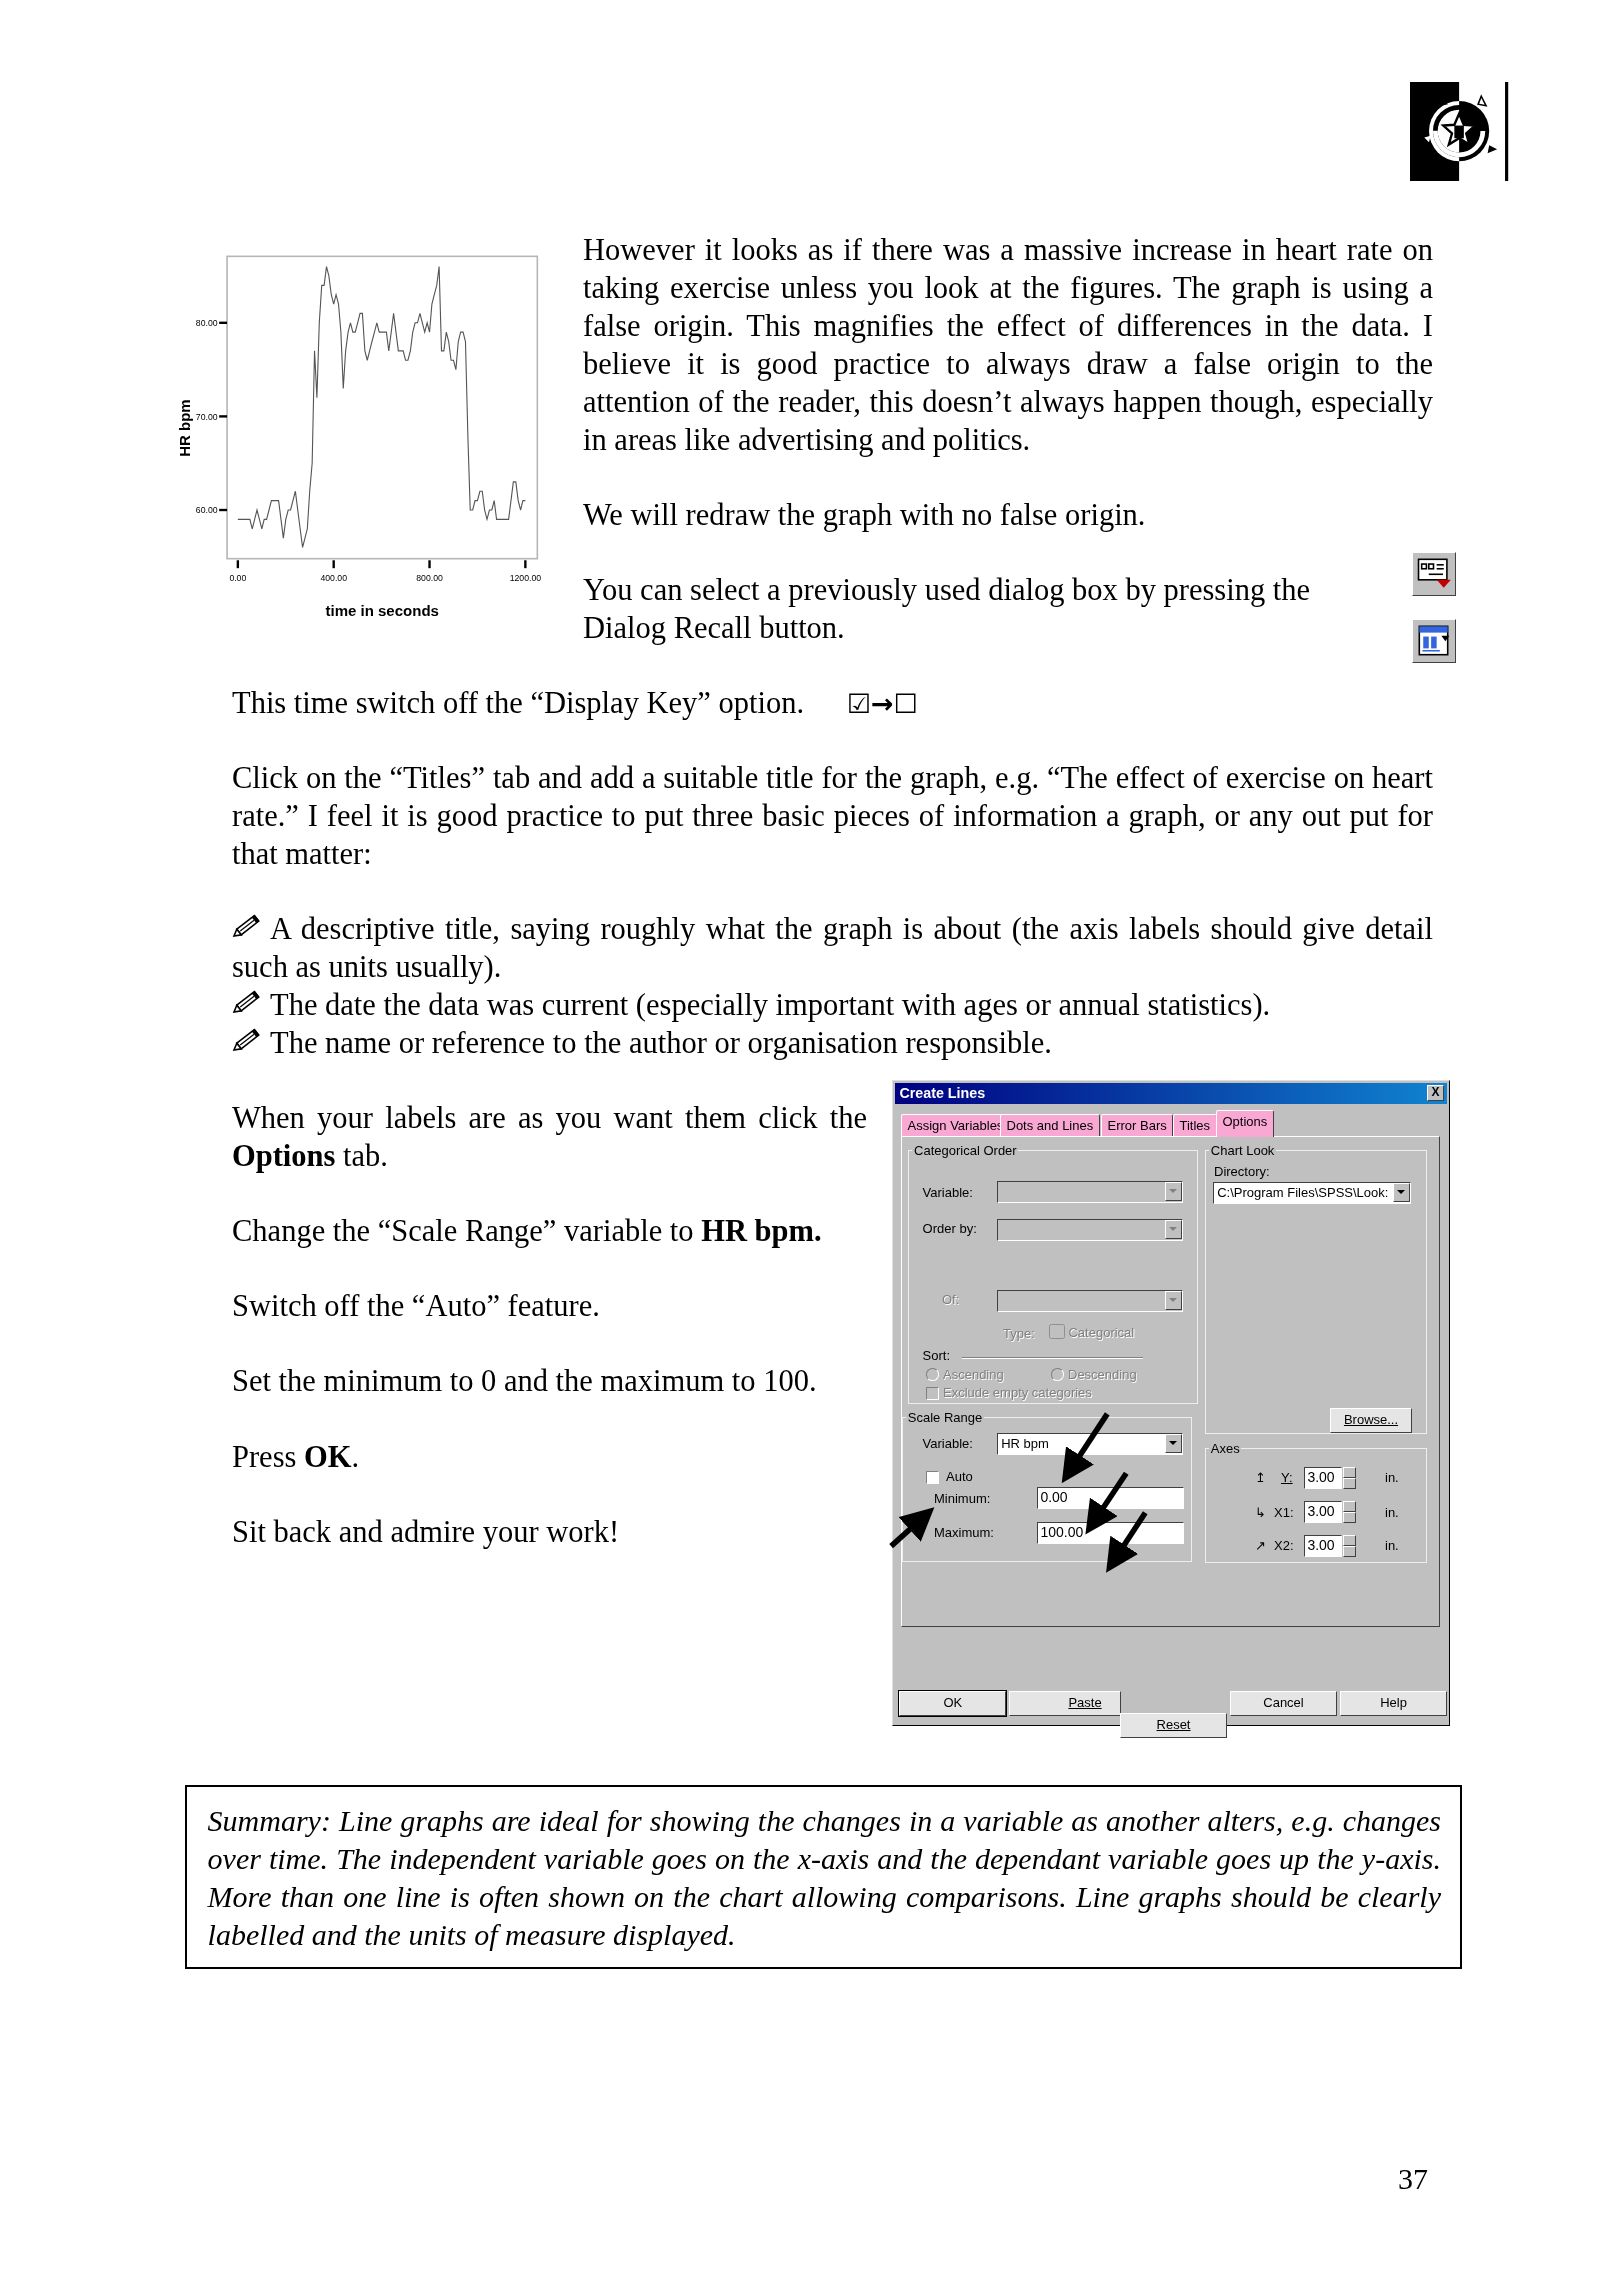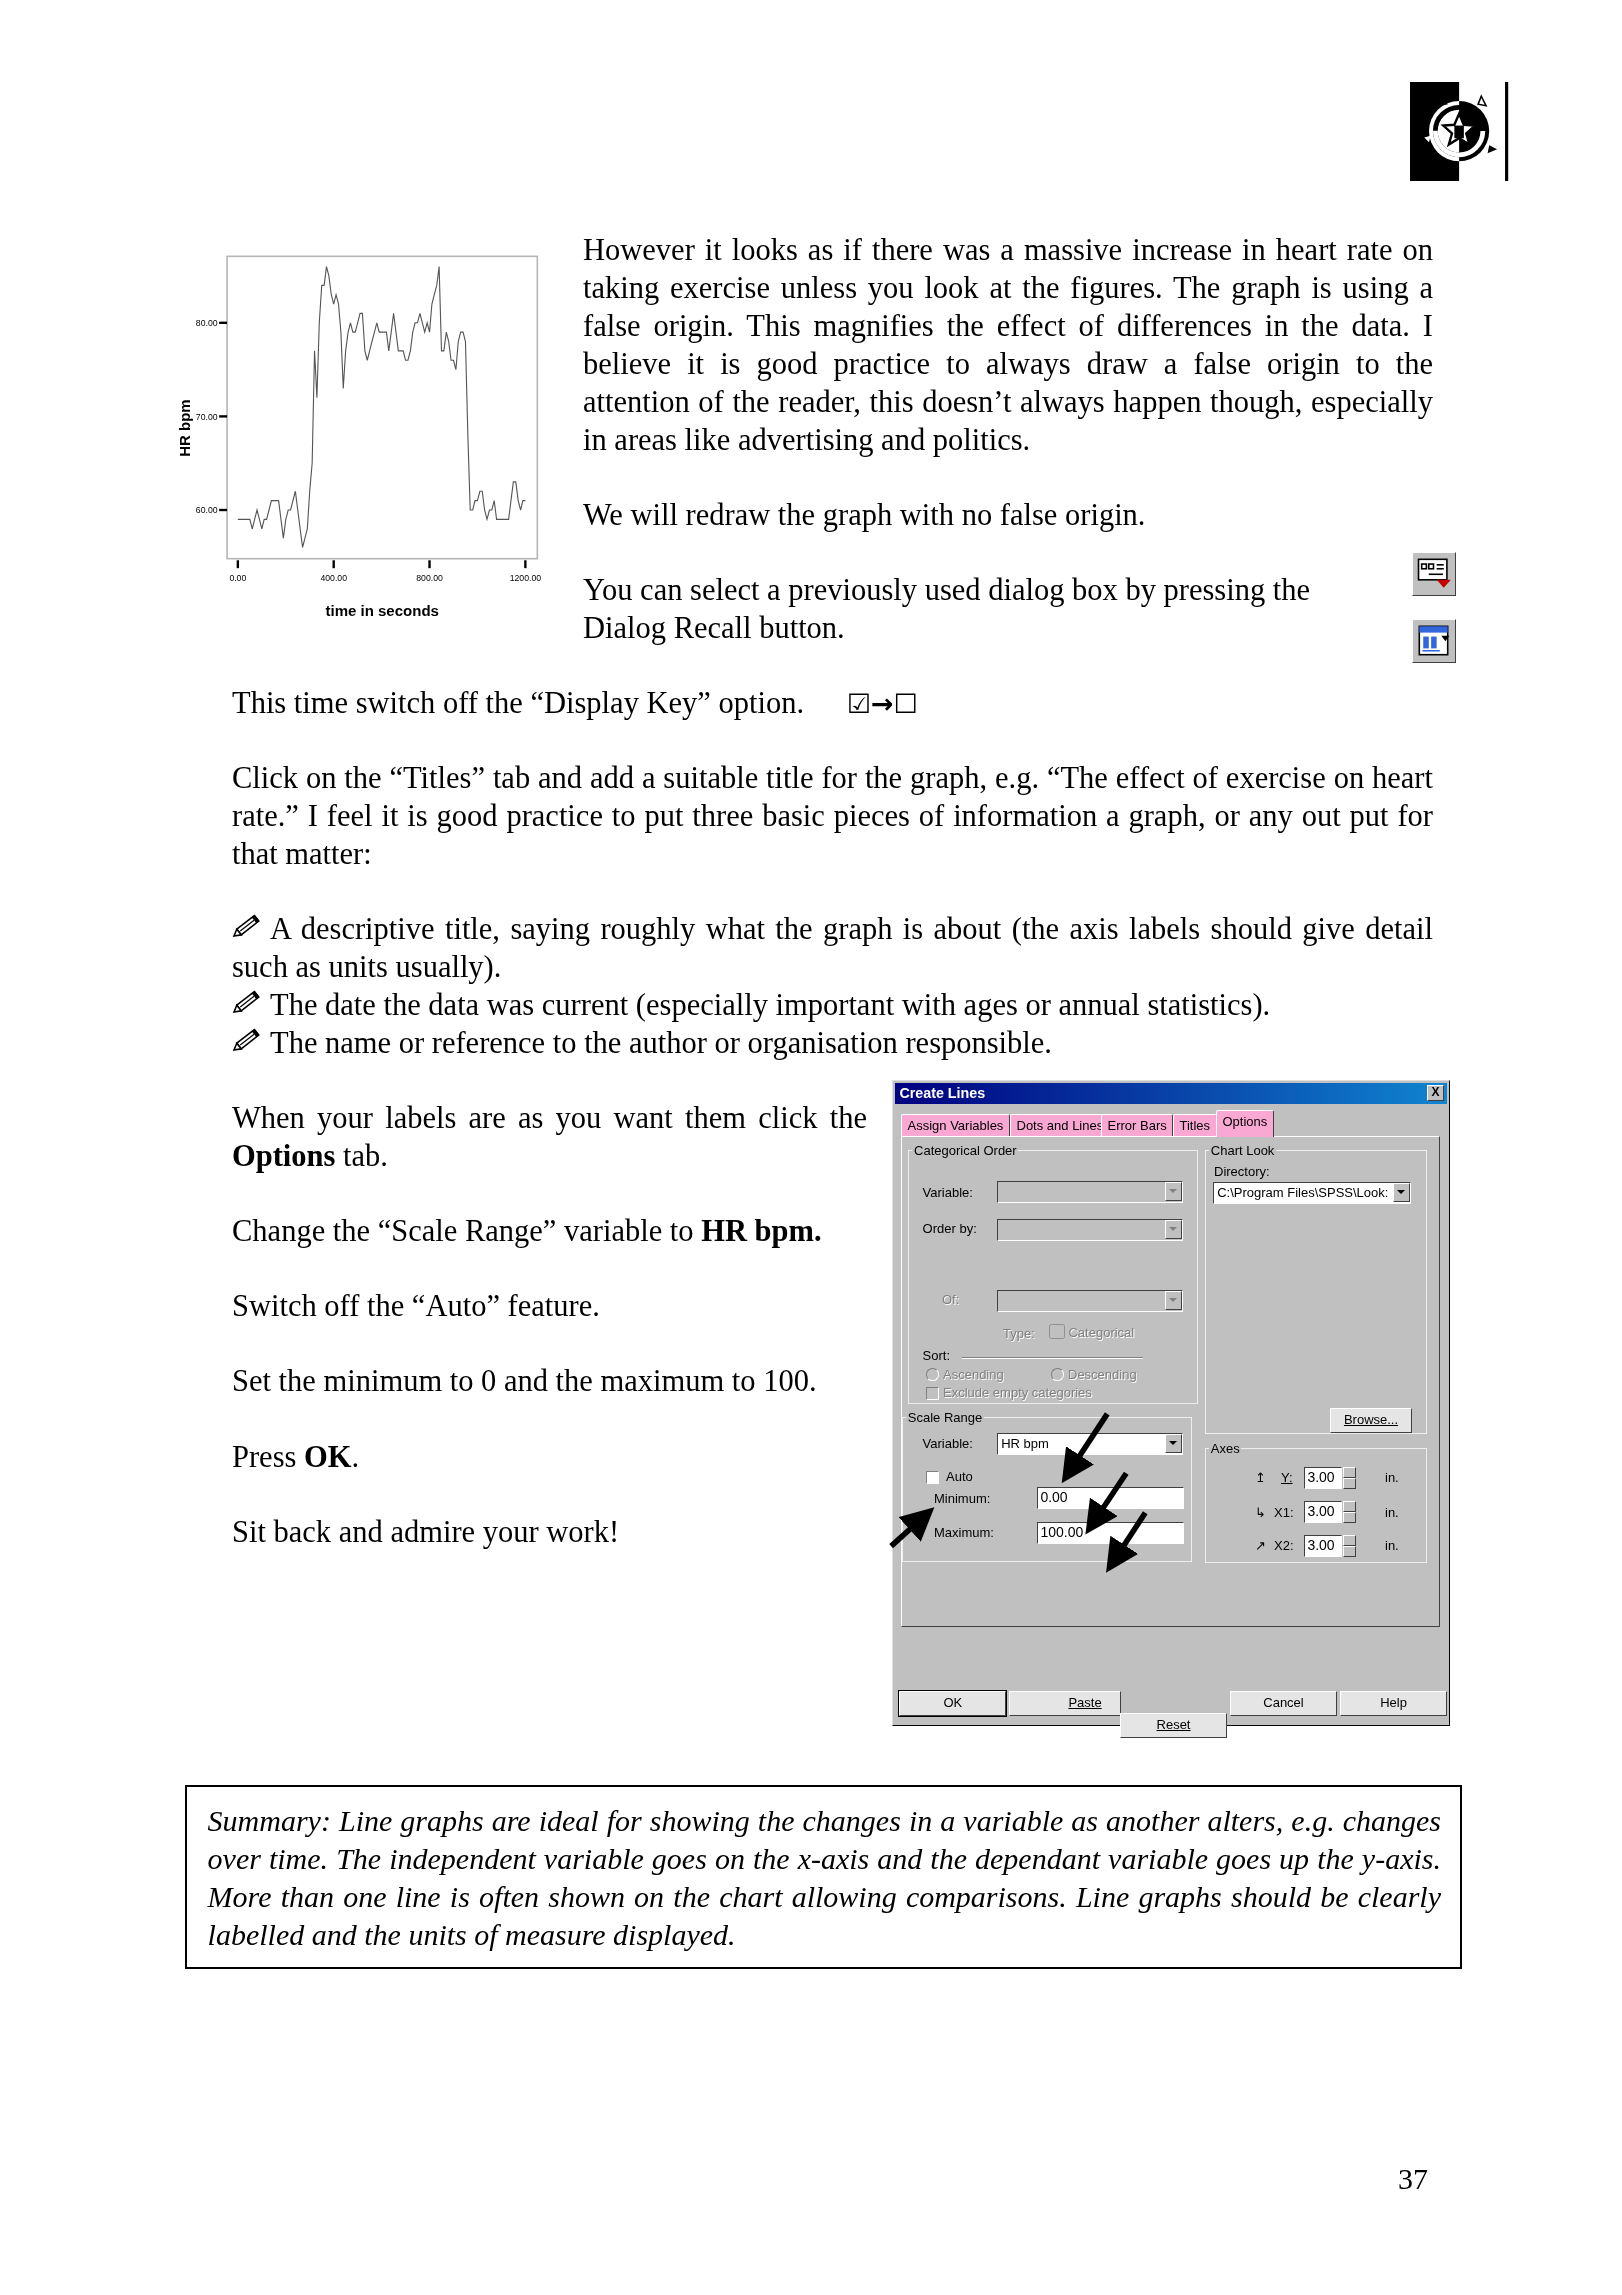--- a/index.html
+++ b/index.html
@@ -170,21 +170,21 @@
 <div class="abs p" style="left:232px; top:1438px; width:635px; text-align:left;"><span>Press </span><b>OK</b><span>.</span></div>
 <div class="abs p" style="left:232px; top:1513px; width:635px; text-align:left;">Sit back and admire your work!</div>
 
 <div id="dlg" class="abs">
   <div class="titlebar">
     <span>Create Lines</span>
     <div class="closebtn">X</div>
   </div>
 
   <div class="tab" style="left:8px;">Assign Variables</div>
-  <div class="tab" style="left:117px;">Dots and Lines</div>
+  <div class="tab" style="left:107px;">Dots and Lines</div>
   <div class="tab" style="left:208px;">Error Bars</div>
   <div class="tab" style="left:280px;">Titles</div>
   <div class="tab active" style="left:323px;">Options</div>
 
   <div class="tabpanel">
 
     <fieldset class="grp" style="left:6.3px; top:6.3px; width:290px; height:261px;">
       <legend>Categorical Order</legend>
     </fieldset>
     <div class="lbl" style="left:20.6px; top:48px;">Variable:</div>

